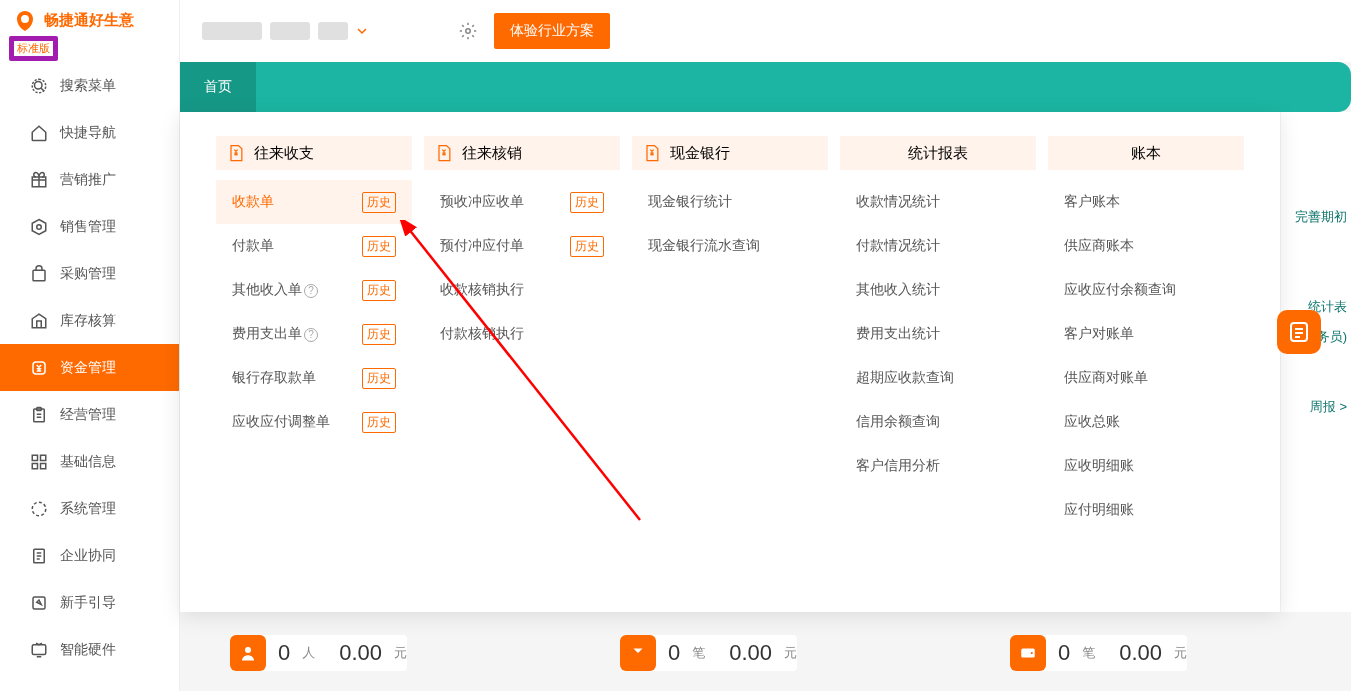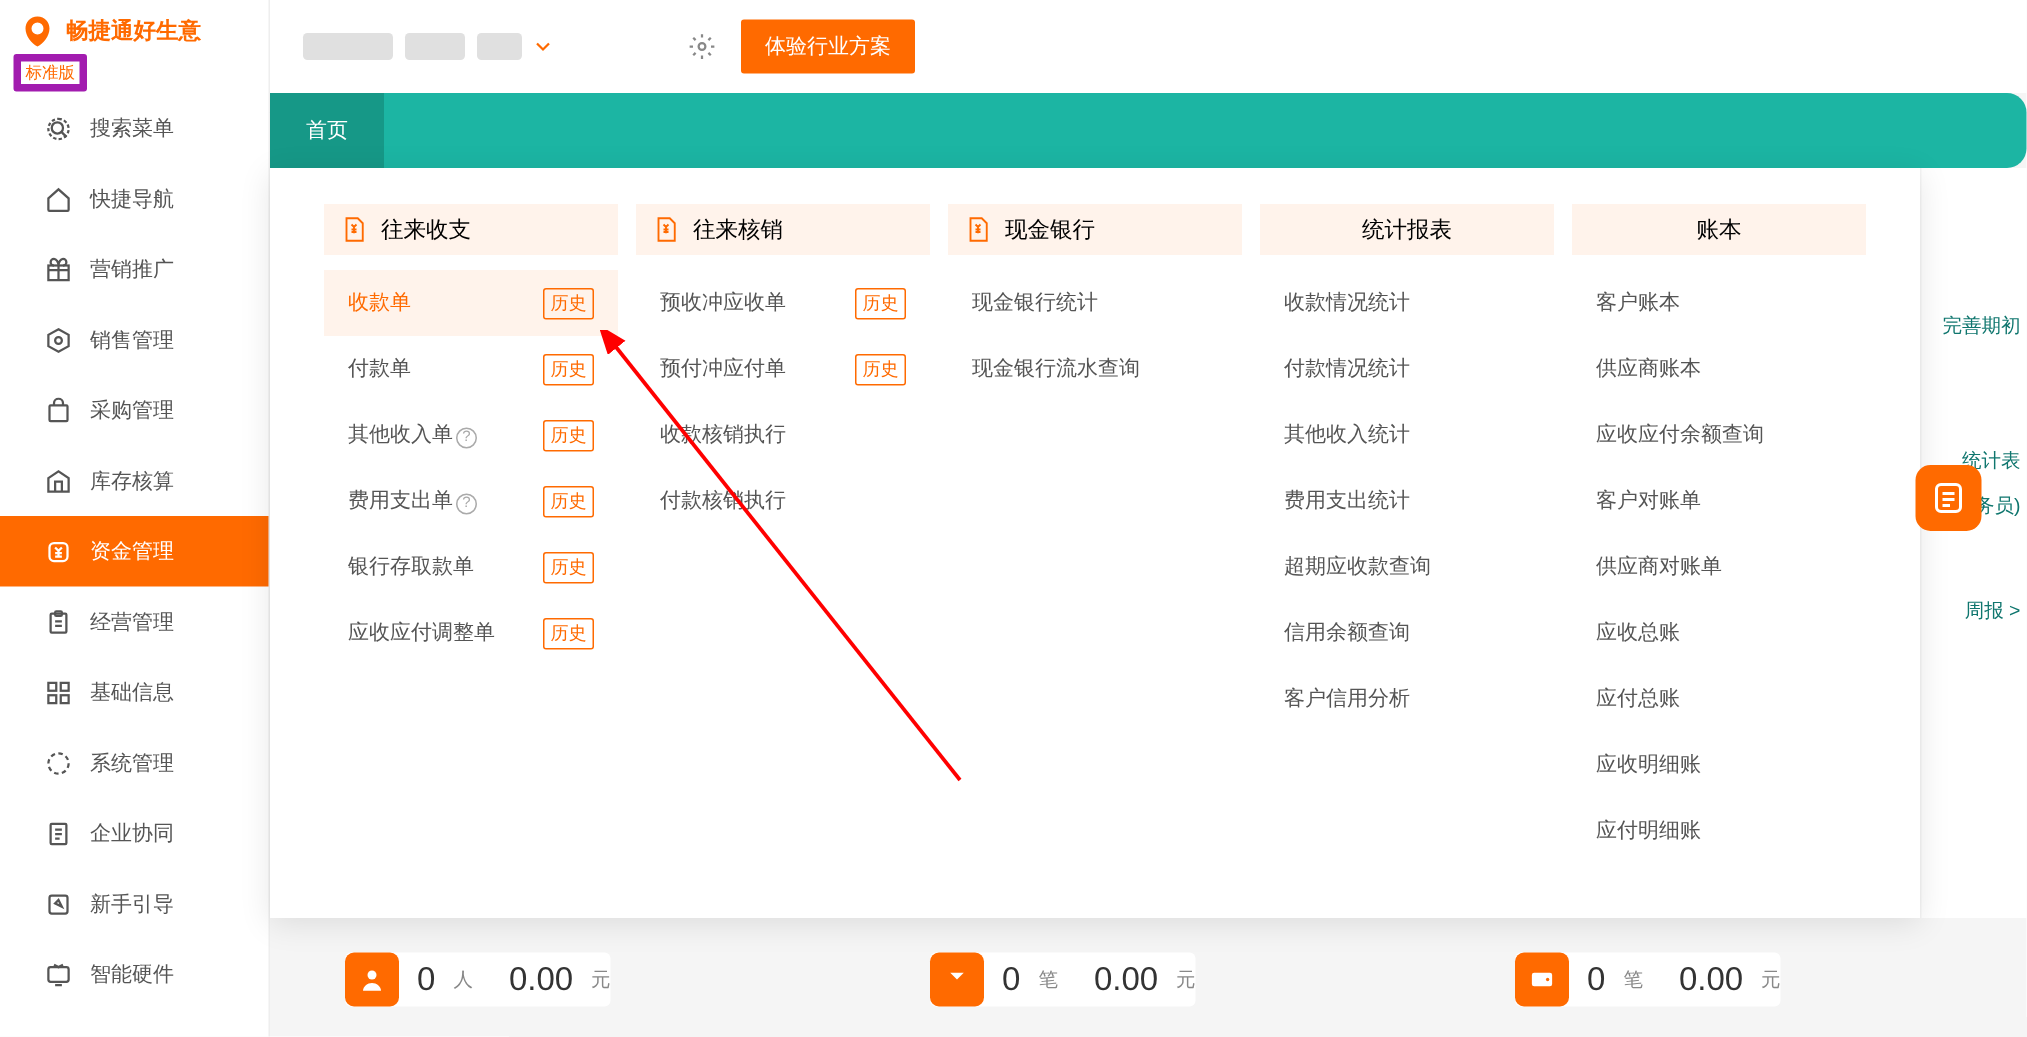--- a/index.html
+++ b/index.html
@@ -363,23 +363,20 @@
       <div class="menu-row">
         <span>客户对账单</span>
       </div>
       <div class="menu-row">
         <span>供应商对账单</span>
       </div>
       <div class="menu-row">
         <span>应收总账</span>
       </div>
       <div class="menu-row">
-        <span>应付总账</span>
-      </div>
-      <div class="menu-row">
         <span>应收明细账</span>
       </div>
       <div class="menu-row">
         <span>应付明细账</span>
       </div>
     </div>
   </div>
 
 <div class="right-peek">
   <div class="peek-line">完善期初</div>

